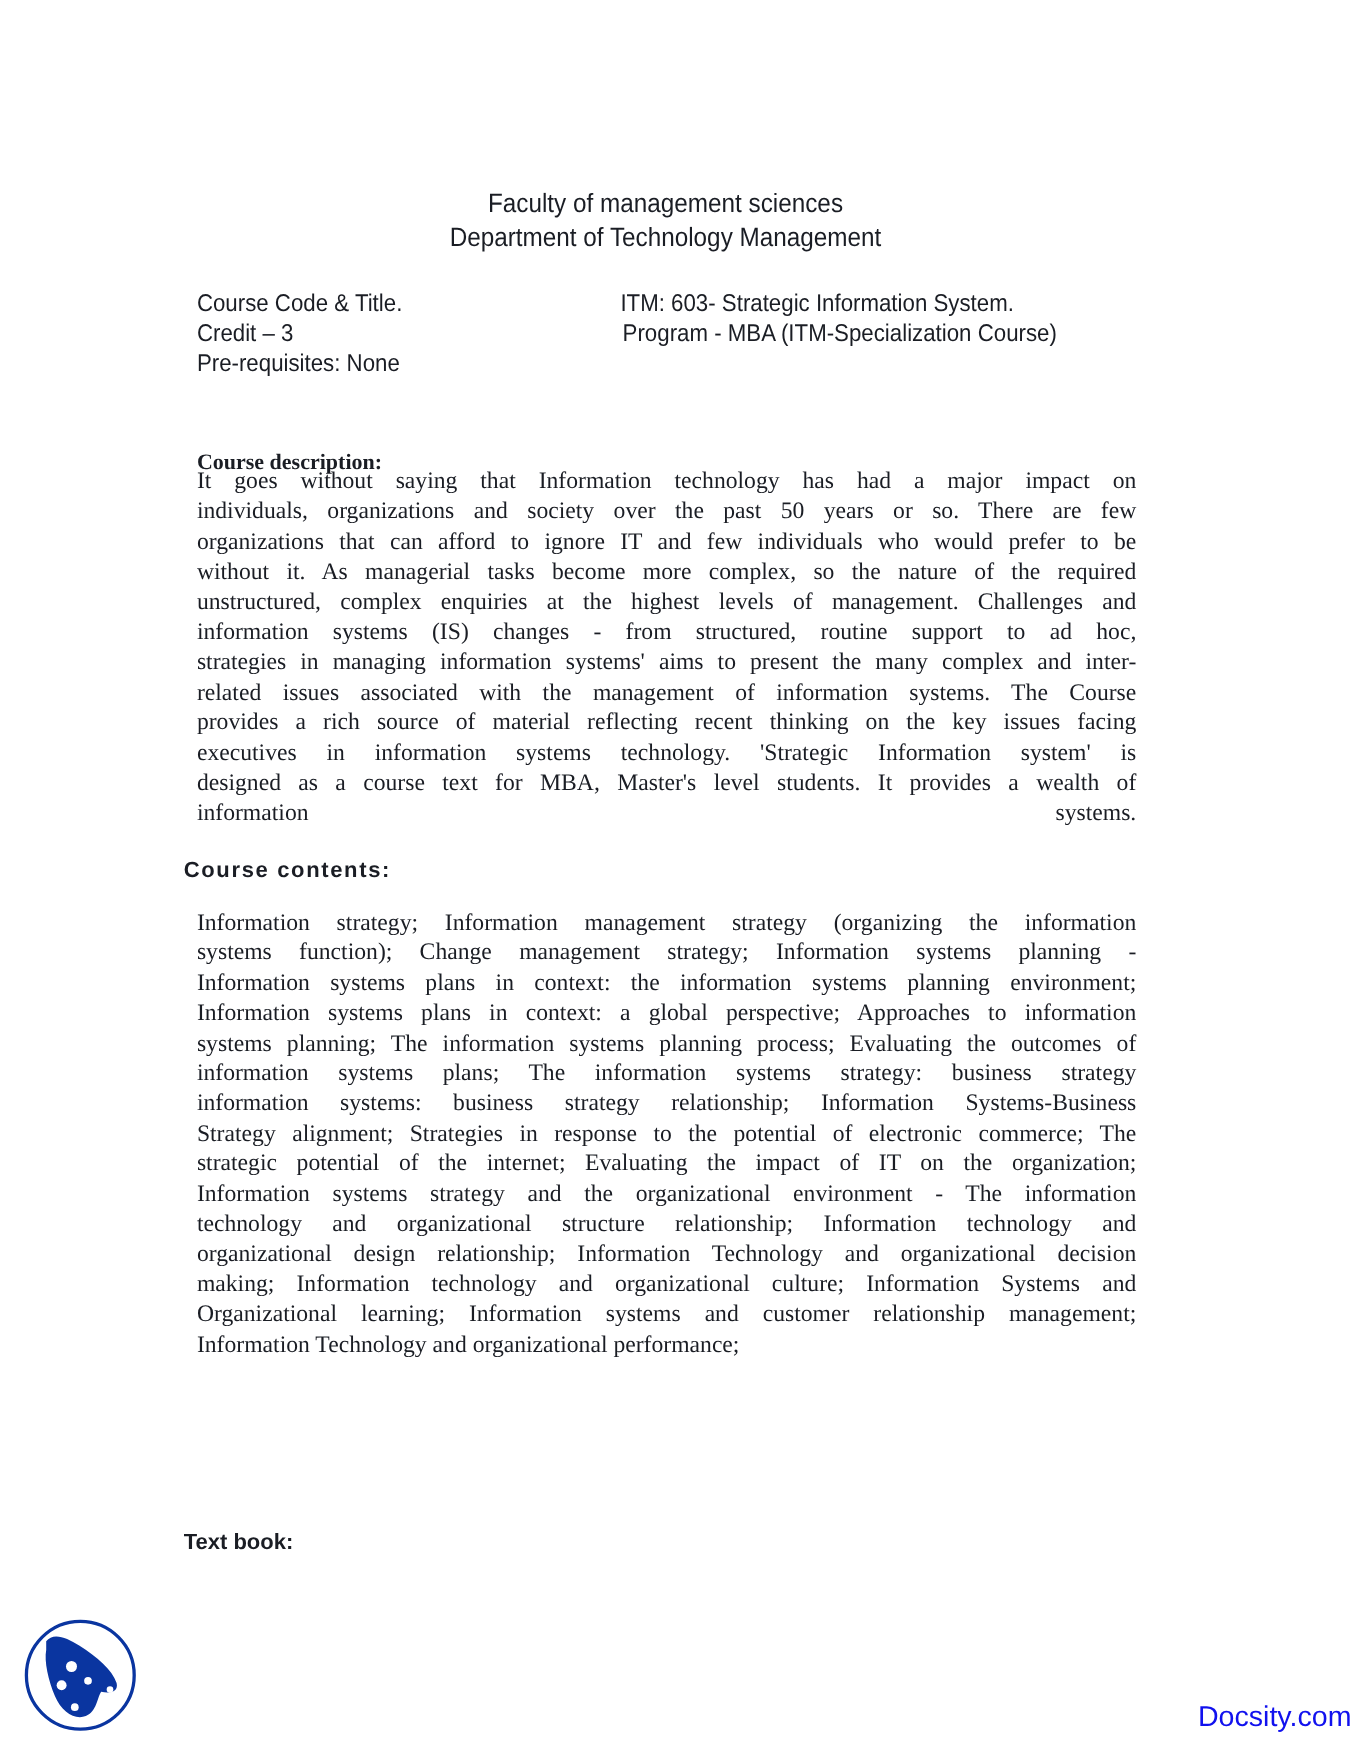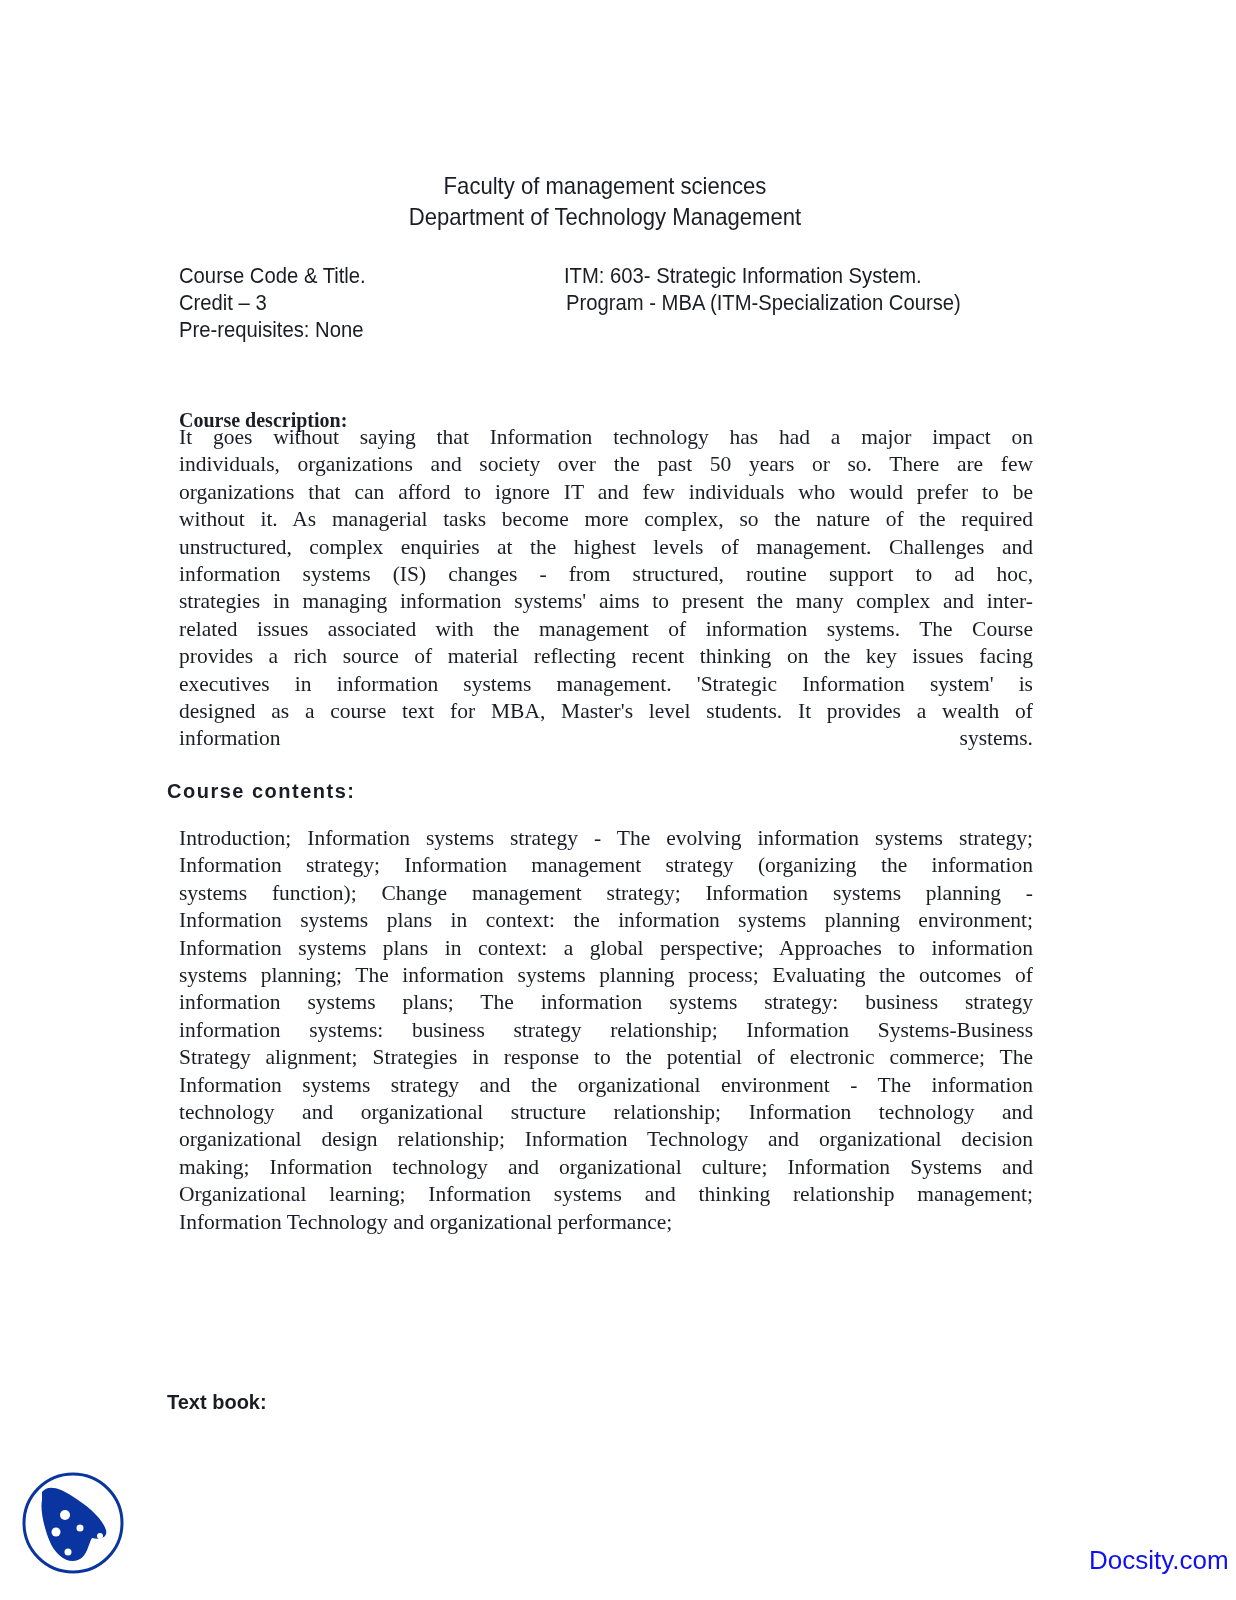--- a/index.html
+++ b/index.html
@@ -32,42 +32,42 @@
 <div class="para" style="top:424px;">
   <span class="line">It goes without saying that Information technology has had a major impact on</span>
   <span class="line">individuals, organizations and society over the past 50 years or so. There are few</span>
   <span class="line">organizations that can afford to ignore IT and few individuals who would prefer to be</span>
   <span class="line">without it. As managerial tasks become more complex, so the nature of the required</span>
   <span class="line">unstructured, complex enquiries at the highest levels of management. Challenges and</span>
   <span class="line">information systems (IS) changes - from structured, routine support to ad hoc,</span>
   <span class="line">strategies in managing information systems' aims to present the many complex and inter-</span>
   <span class="line">related issues associated with the management of information systems. The Course</span>
   <span class="line">provides a rich source of material reflecting recent thinking on the key issues facing</span>
-  <span class="line">executives in information systems management. 'Strategic Information system' is</span>
+  <span class="line">executives in information systems technology. 'Strategic Information system' is</span>
   <span class="line">designed as a course text for MBA, Master's level students. It provides a wealth of</span>
   <span class="line" style="word-spacing: 0;">information systems.</span>
 </div>
 
 <div class="heading-sans" style="top:780px;">Course contents:</div>
 
 <div class="para" style="top:825px;">
-  <span class="line">Introduction; Information systems strategy - The evolving information systems strategy;</span>
   <span class="line">Information strategy; Information management strategy (organizing the information</span>
   <span class="line">systems function); Change management strategy; Information systems planning -</span>
   <span class="line">Information systems plans in context: the information systems planning environment;</span>
   <span class="line">Information systems plans in context: a global perspective; Approaches to information</span>
   <span class="line">systems planning; The information systems planning process; Evaluating the outcomes of</span>
   <span class="line">information systems plans; The information systems strategy: business strategy</span>
   <span class="line">information systems: business strategy relationship; Information Systems-Business</span>
   <span class="line">Strategy alignment; Strategies in response to the potential of electronic commerce; The</span>
+  <span class="line">strategic potential of the internet; Evaluating the impact of IT on the organization;</span>
   <span class="line">Information systems strategy and the organizational environment - The information</span>
   <span class="line">technology and organizational structure relationship; Information technology and</span>
   <span class="line">organizational design relationship; Information Technology and organizational decision</span>
   <span class="line">making; Information technology and organizational culture; Information Systems and</span>
-  <span class="line">Organizational learning; Information systems and thinking relationship management;</span>
+  <span class="line">Organizational learning; Information systems and customer relationship management;</span>
   <span class="line" style="text-align:center; text-align-last:left;">Information Technology and organizational performance;</span>
 </div>
 
 <div class="heading-sans" style="top:1391px; letter-spacing:0;">Text book:</div>
 
 <div class="logo">
   <svg width="106" height="106" viewBox="0 0 106 106" xmlns="http://www.w3.org/2000/svg">
     <circle cx="53" cy="53" r="49" fill="none" stroke="#0a35a0" stroke-width="3"></circle>
     <path d="M22 22 C28 14, 40 18, 52 26 C68 36, 82 48, 86 60 C88 68, 80 70, 72 68 C68 74, 68 86, 58 90 C48 94, 36 86, 30 72 C24 58, 20 40, 22 30 Z" fill="#0a35a0"></path>
     <circle cx="45" cy="45" r="5" fill="#ffffff"></circle>

